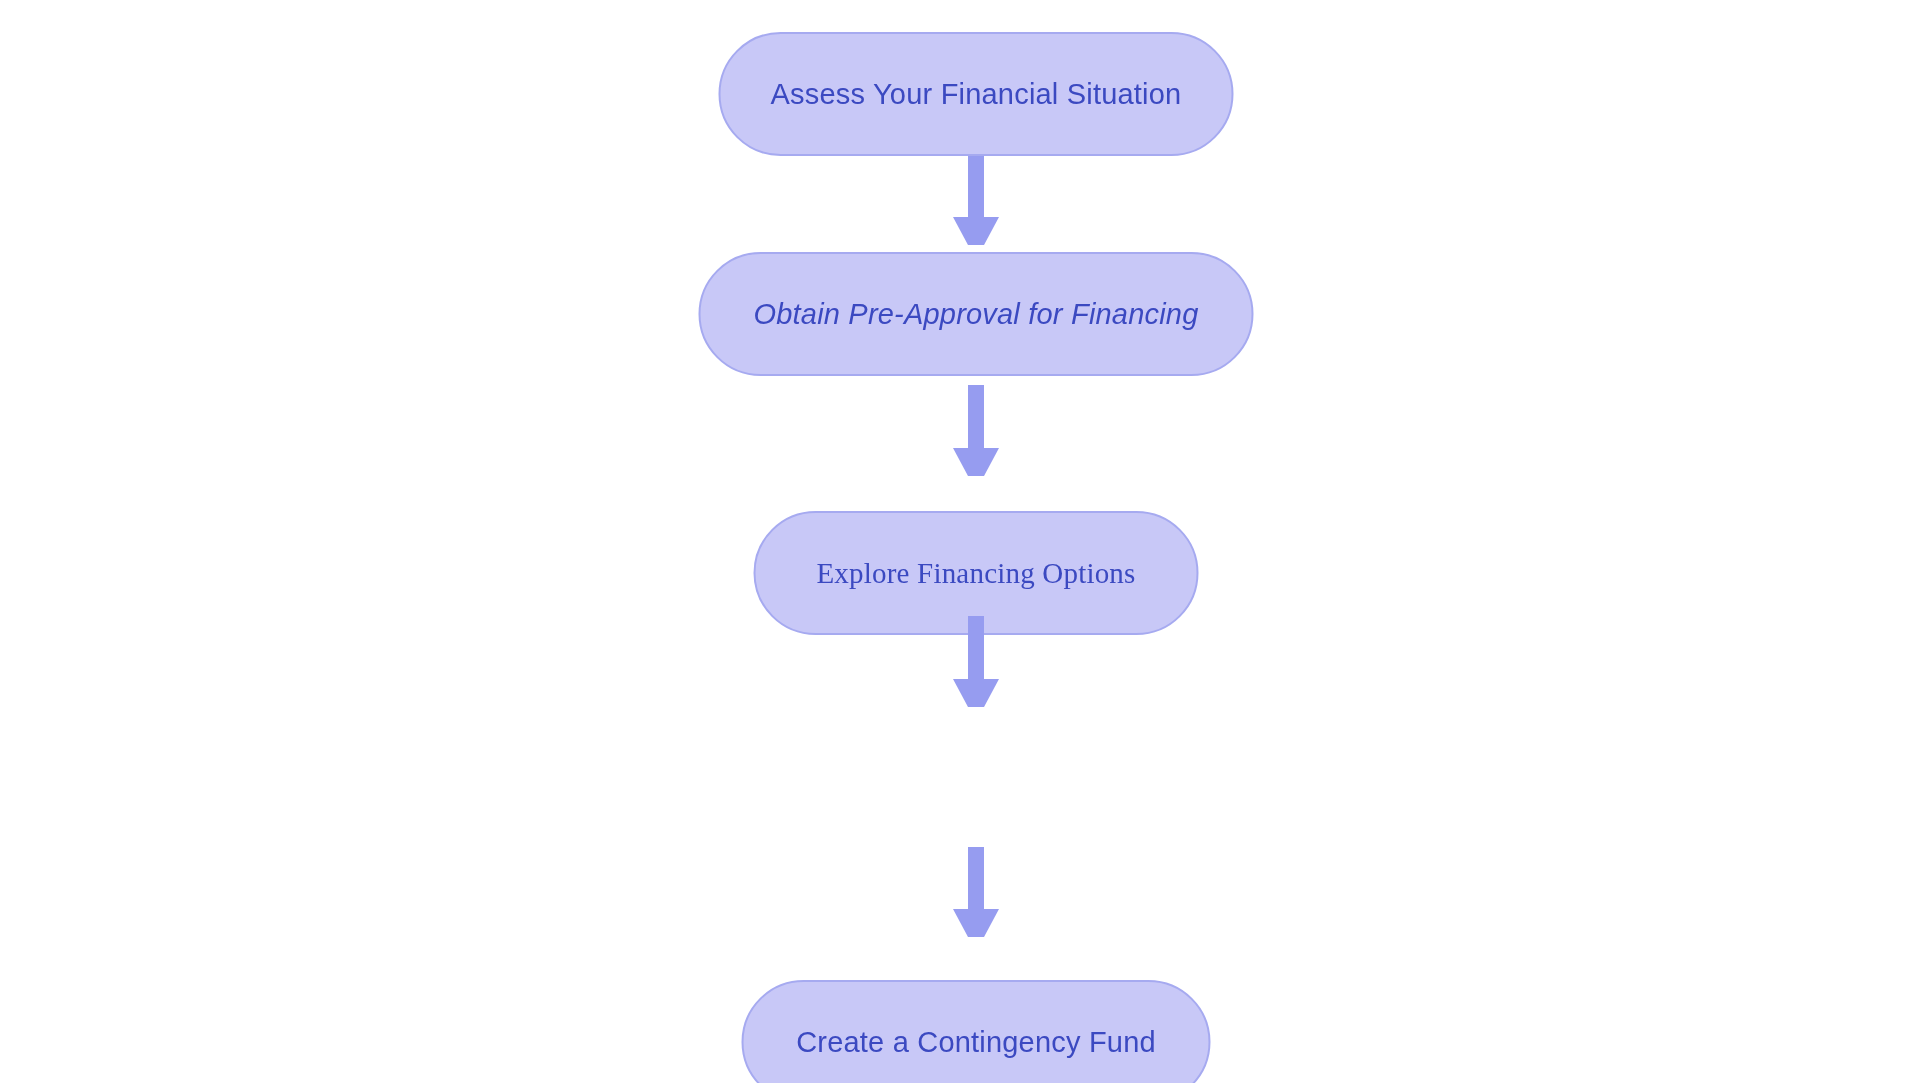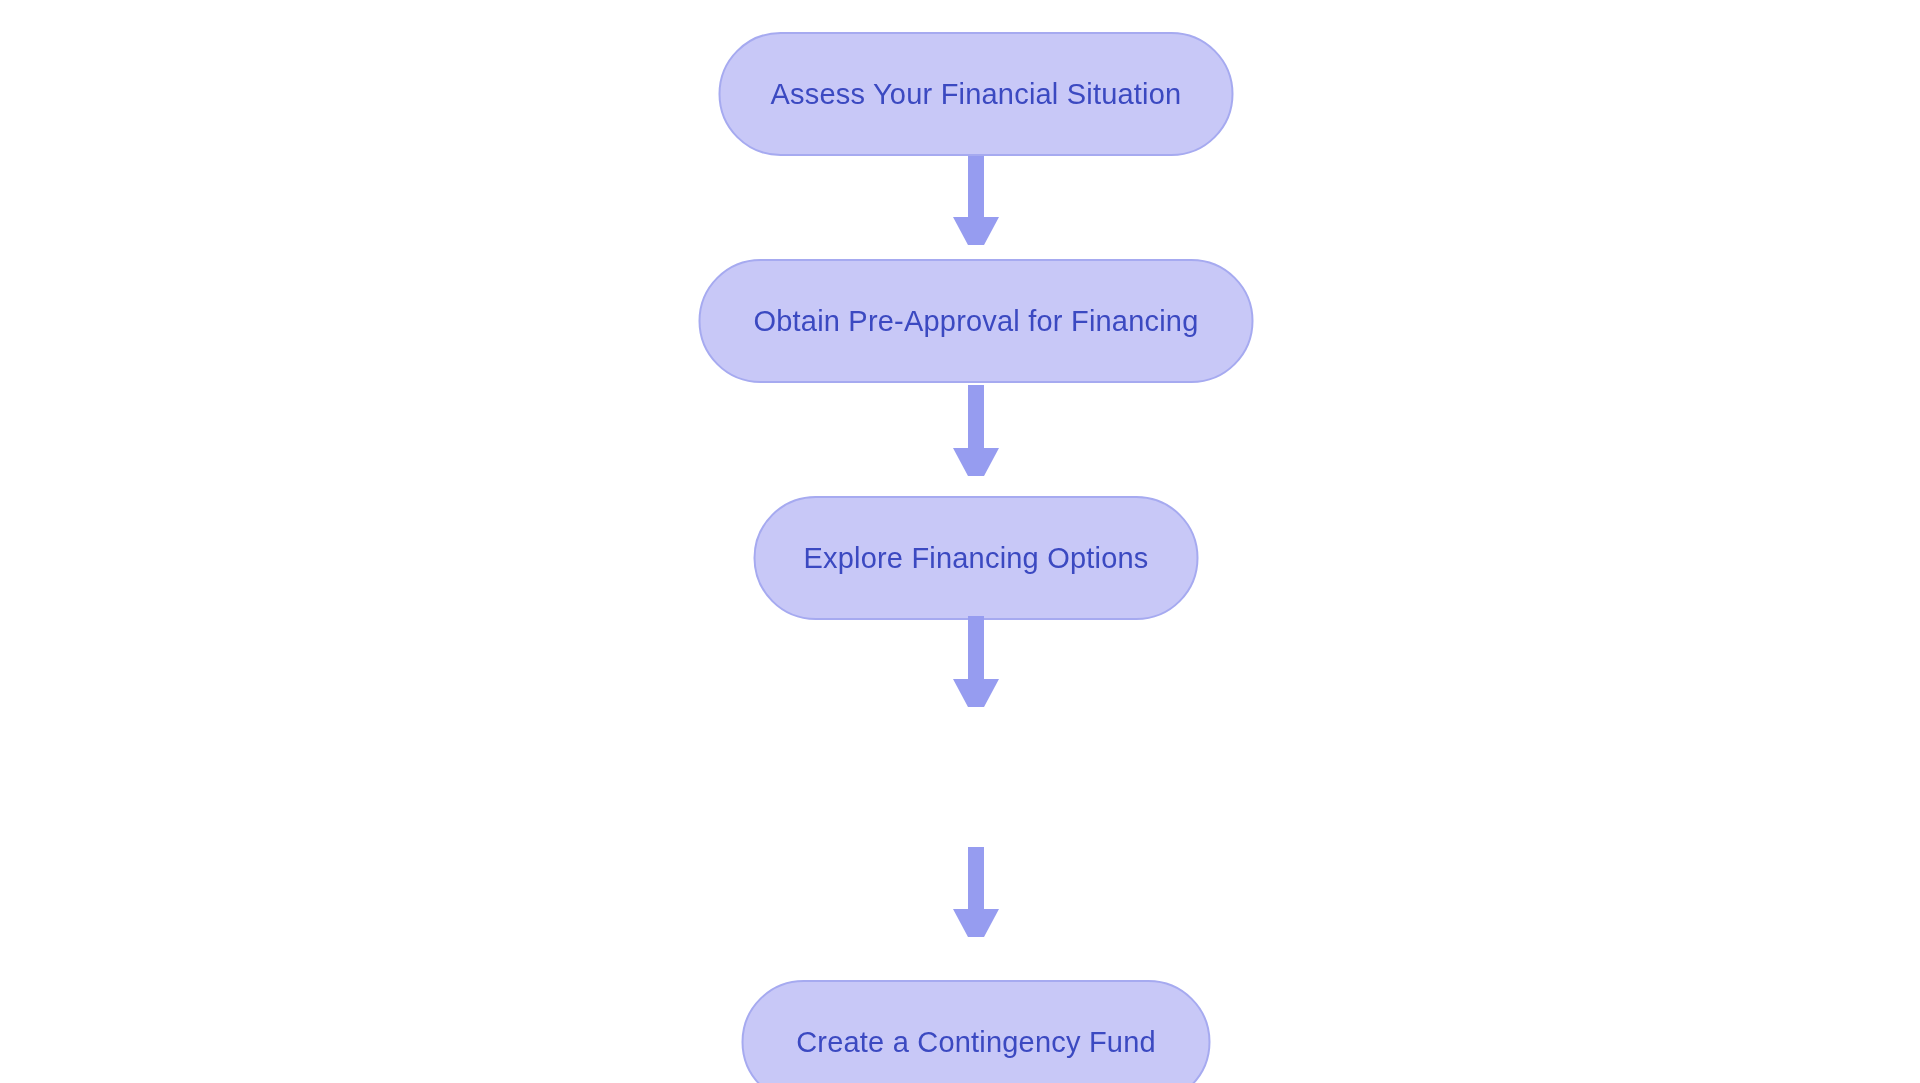--- a/index.html
+++ b/index.html
@@ -62,22 +62,22 @@
     transform: translateX(-50%);
     bottom: 0;
     width: 0;
     height: 0;
     border-left: 15px solid transparent;
     border-right: 15px solid transparent;
     border-top: 28px solid var(--arrow);
   }
   
   #node-0 { top: 16px;  width: 515px; }
-  #node-1 { top: 243px; width: 555px; }
-  #node-2 { top: 480px; width: 445px; }
+  #node-1 { top: 236px; width: 555px; font-style: italic; }
+  #node-2 { top: 495px; width: 445px; font-family: Liberation Serif, serif; }
   #node-3 { top: 707px; width: 408px; }
   #node-4 { top: 964px; width: 469px; }
   #arrow-0 { top: 140px; height: 105px; }
   #arrow-1 { top: 369px; height: 107px; }
   #arrow-2 { top: 600px; height: 107px; }
   #arrow-3 { top: 831px; height: 106px; }
 </style>
 </head>
 <body>
 

